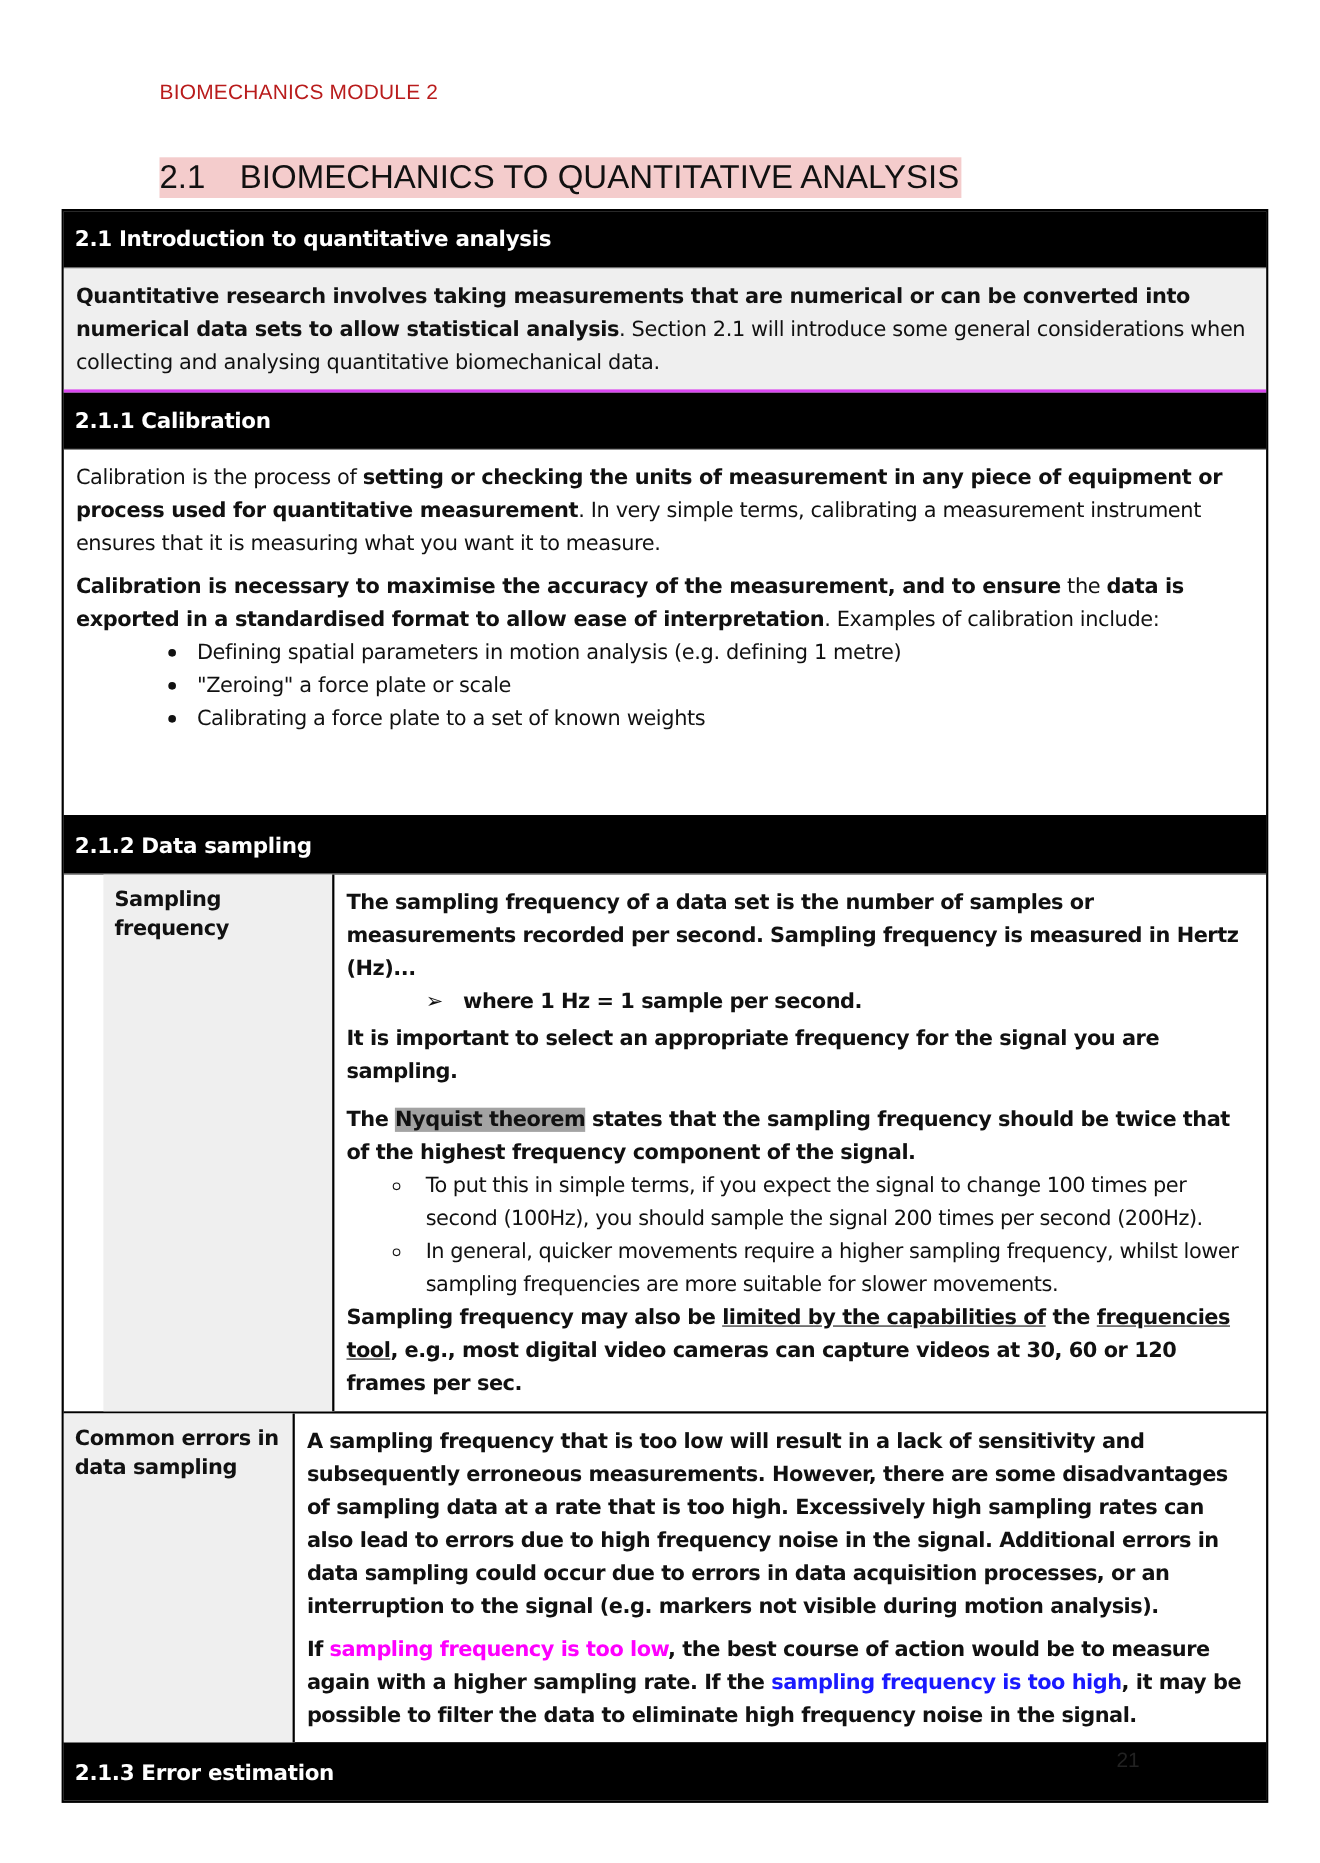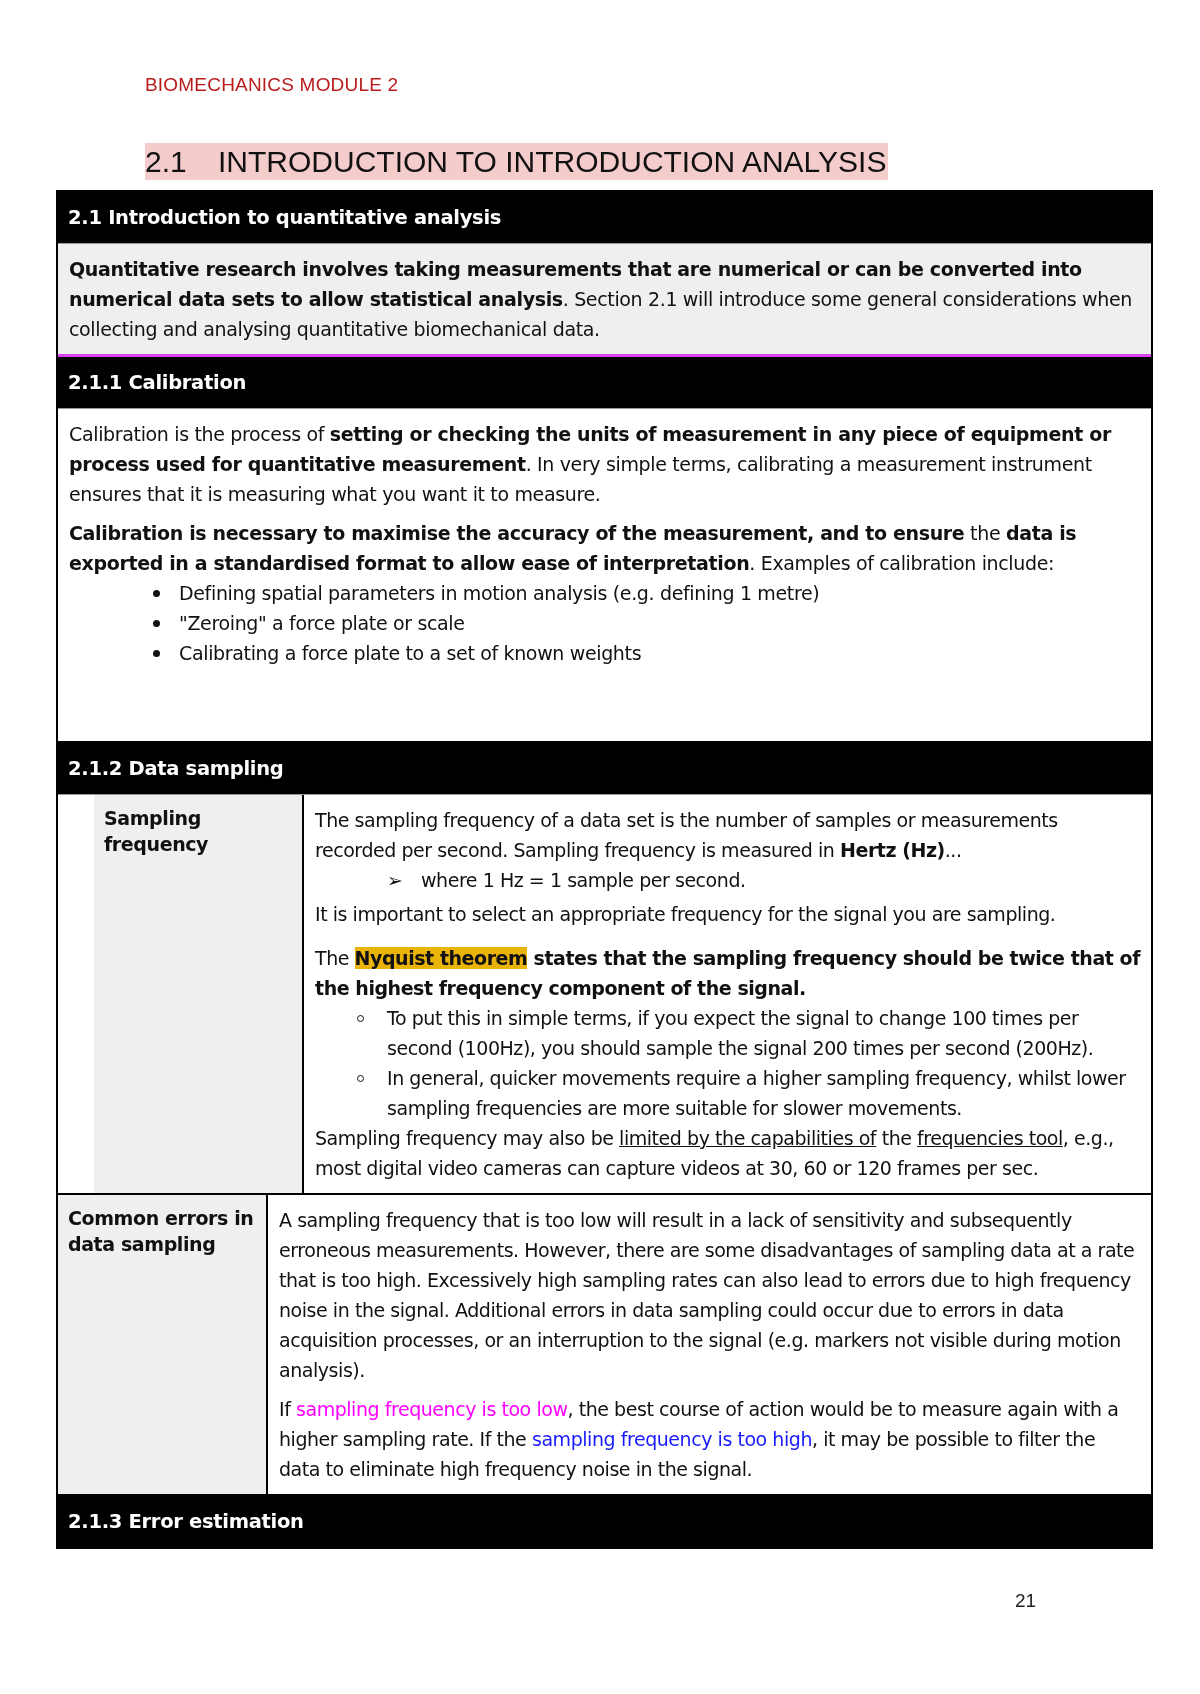--- a/index.html
+++ b/index.html
@@ -14,40 +14,40 @@
     .cell p + p { margin-top: 9px; }
     .shaded { background: #efefef; }
     .intro-cell { border-bottom: 3px solid #d946ef; height: 90px; }
     .calib-cell { height: 332px; padding-top: 10px; box-sizing: border-box; }
     ul.dots { margin: 0; padding: 0; list-style: none; }
     ul.dots li { position: relative; padding-left: 110px; }
     ul.dots li::before { content: ""; position: absolute; left: 84px; top: 12px; width: 7px; height: 7px; border-radius: 50%; background: #111; }
     .row2 { display: flex; border-top: 2px solid #000; }
     .row2 .label { width: 210px; flex: 0 0 210px; box-sizing: border-box; background: #efefef; border-right: 2px solid #000; padding: 10px 10px; font-weight: bold; font-size: 19px; line-height: 26px; letter-spacing: -0.4px; }
     .row2 .content { flex: 1; padding: 10px 11px 10px 11px; font-size: 19px; line-height: 30px; letter-spacing: -0.45px; }
-    .row2 .content p { margin: 0; }
+    .row2 .content p { margin: 0; font-weight: bold; }
     .arrow-line { padding-left: 72px; position: relative; }
     .arrow-line .arrow { position: absolute; left: 72px; }
     .arrow-line .arrow-text { padding-left: 34px; }
     ul.circles { margin: 0; padding: 0; list-style: none; }
     ul.circles li { position: relative; padding-left: 72px; }
     ul.circles li::before { content: ""; position: absolute; left: 42px; top: 12px; width: 7px; height: 7px; border-radius: 50%; border: 1.5px solid #111; box-sizing: border-box; }
-    .hl-blue { background: #eab308; }
+    .hl-blue { background: #a3a3a3; }
     .pink { color: #ff00ff; }
     .blue { color: #1a1aff; }
     u { text-decoration: underline; }
     .page-number { position: absolute; left: 1015px; top: 1590px; font-family: "Liberation Sans", sans-serif; font-size: 19px; color: #222; }
     .last-head { border-top: 2px solid #000; border-bottom: none; }
   </style>
 </head>
 <body>
 
 <div class="running-header">BIOMECHANICS MODULE 2</div>
 
-<div class="page-title"><span class="num">2.1</span><span>INTRODUCTION TO INTRODUCTION ANALYSIS</span></div>
+<div class="page-title"><span class="num">2.1</span><span>BIOMECHANICS TO QUANTITATIVE ANALYSIS</span></div>
 
 <div class="doc-table">
 
   <div class="sec-head">2.1 Introduction to quantitative analysis</div>
   <div class="cell shaded intro-cell">
     <p><b>Quantitative research involves taking measurements that are numerical or can be converted into numerical data sets to allow statistical analysis</b><span>. Section 2.1 will introduce some general considerations when collecting and analysing quantitative biomechanical data.</span></p>
   </div>
 
   <div class="sec-head">2.1.1 Calibration</div>
   <div class="cell calib-cell">

